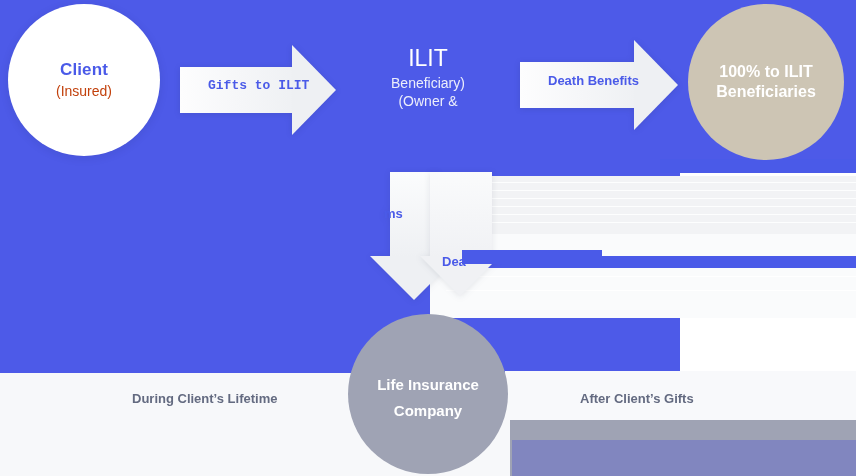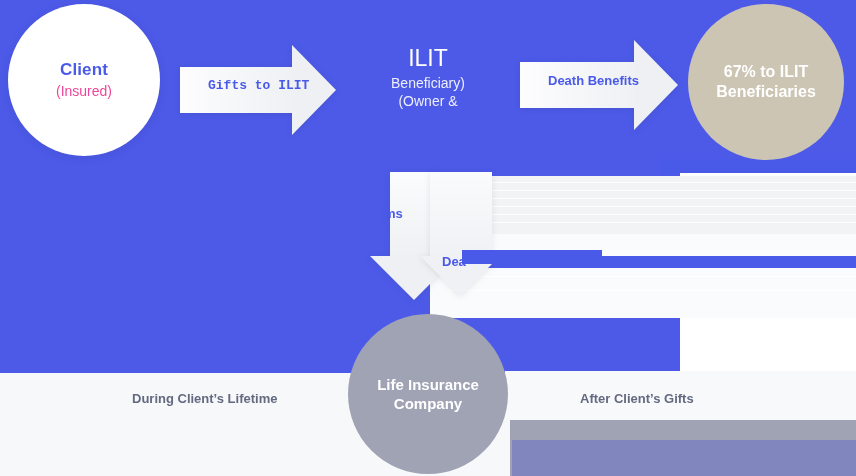--- a/index.html
+++ b/index.html
@@ -72,36 +72,36 @@
   }
   .circle-client{
     left:8px;top:4px;width:152px;height:152px;
     background:#ffffff;
     box-shadow:0 2px 10px rgba(20,25,60,.10);
   }
   .circle-client .t1{
     font-size:17px;font-weight:700;color:#4a5ae8;letter-spacing:.1px;
   }
   .circle-client .t2{
-    font-size:14px;font-weight:400;color:#ec4899;margin-top:2px;
+    font-size:14px;font-weight:400;color:#c2410c;margin-top:2px;
   }
   .circle-benef{
     left:688px;top:4px;width:156px;height:156px;
     background:#cdc5b4;
   }
   .circle-benef .t1,.circle-benef .t2{
     font-size:16px;font-weight:700;color:#ffffff;
   }
   .circle-ins{
     left:348px;top:314px;width:160px;height:160px;
     background:#9fa3b4;
     z-index:7;
   }
   .circle-ins .t1,.circle-ins .t2{
-    font-size:15px;font-weight:700;color:#ffffff;
+    font-size:15px;font-weight:700;color:#ffffff;margin-top:7px;
   }
 
   
   .ilit-label{
     position:absolute;left:352px;top:44px;width:152px;
     text-align:center;line-height:1.3;
   }
   .ilit-label .t1{font-size:23px;font-weight:400;color:#ffffff;}
   .ilit-label .t2{font-size:14px;font-weight:400;color:#eceefb;}
 
@@ -244,21 +244,21 @@
     <div class="t2">Beneficiary)</div>
     <div class="t2">(Owner &amp;</div>
   </div>
 
   <div class="circle circle-client">
     <div class="t1">Client</div>
     <div class="t2">(Insured)</div>
   </div>
 
   <div class="circle circle-benef">
-    <div class="t1">67% to ILIT</div>
+    <div class="t1">100% to ILIT</div>
     <div class="t2">Beneficiaries</div>
   </div>
 
   <div class="circle circle-ins">
     <div class="t1">Life Insurance</div>
     <div class="t2">Company</div>
   </div>
 
   <div class="foot-label foot-left">During Client’s Lifetime</div>
   <div class="foot-label foot-right">After Client’s Gifts</div>

